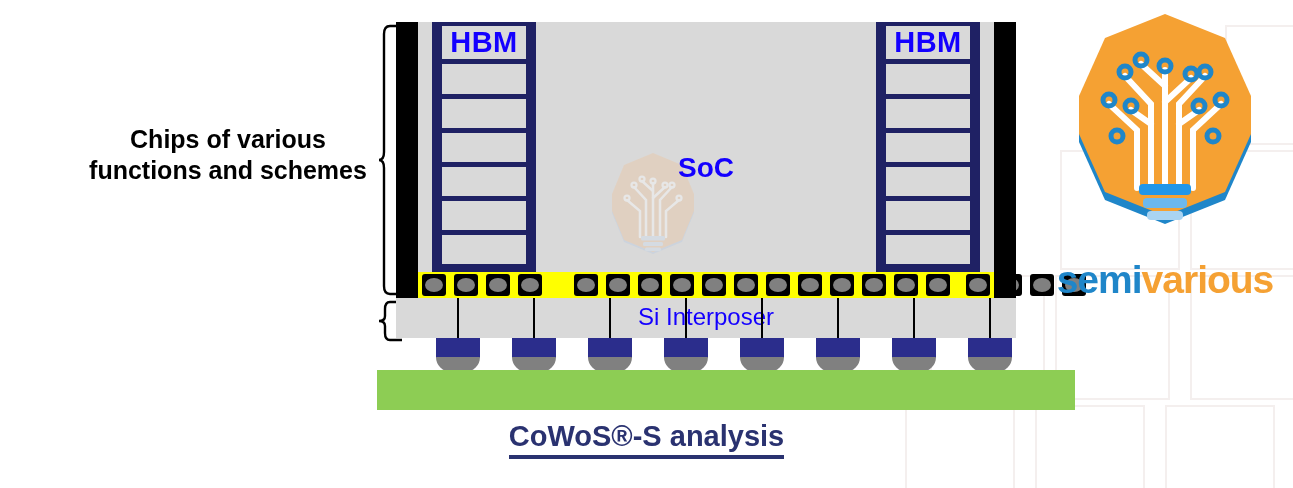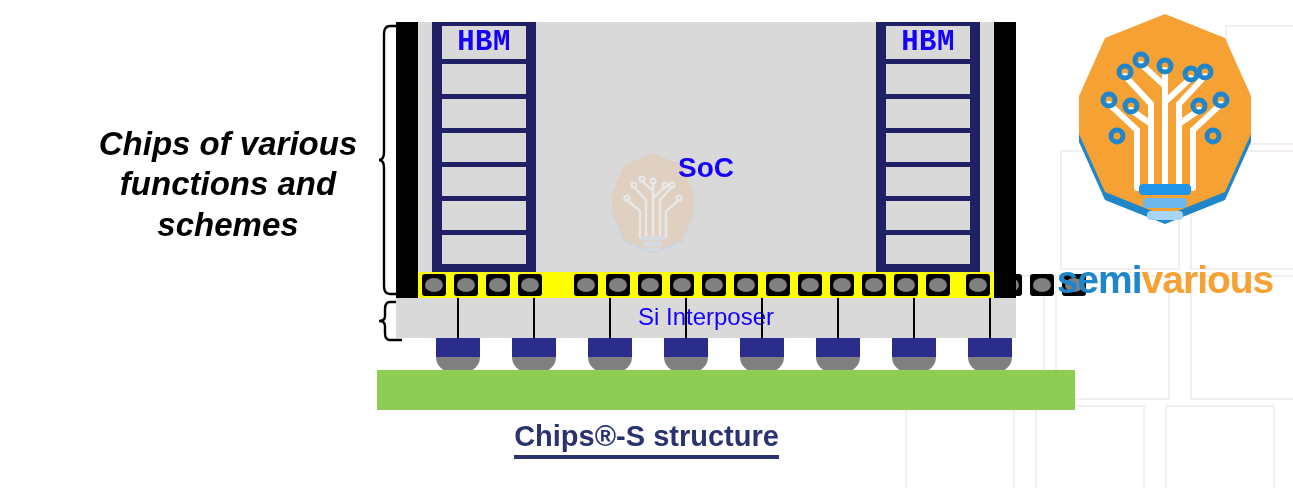--- a/index.html
+++ b/index.html
@@ -24,21 +24,21 @@
 
   
   .side-label {
     position:absolute;
     text-align:center;
     font-weight:bold;
     color:#000000;
     line-height:1.22;
     white-space:pre-line;
   }
-  #label-chips { left:78px; top:124px; width:300px; font-size:33px;font-style:italic; }
+  #label-chips { left:78px; top:124px; width:300px; font-size:25px; }
   #label-interposer { left:78px; top:300px; width:300px; font-size:25px; }
 
   
   .brace { position:absolute; }
   .brace svg { display:block; }
 
   
   #package { position:absolute; left:396px; top:22px; width:620px; height:272px; }
 
   
@@ -64,21 +64,20 @@
     padding:4px 10px 8px 10px;
     z-index:2;
   }
   #hbm-left  { left:14px; }
   #hbm-right { right:14px; }
   .hbm-layers { width:100%; height:100%; display:flex; flex-direction:column; gap:5px; }
   .hbm-layer { flex:1 1 0; background:#d9d9d9; min-height:0; }
   .hbm-layer.top-layer {
     display:flex; align-items:center; justify-content:center;
     flex: 1.15 1 0;
-    font-family: Liberation Mono, monospace;
   }
   .hbm-text { color:#1400ff; font-size:29px; font-weight:bold; letter-spacing:0.5px; }
 
   
   #soc-label {
     position:absolute; left:50%; top:130px; transform:translateX(-50%);
     color:#1400ff; font-size:28px; font-weight:bold; z-index:2;
   }
 
   
@@ -321,21 +320,21 @@
       </div>
       <div class="c4" style="left: 572px;">
         <div class="c4-top"></div>
         <div class="c4-bot"></div>
       </div>
     </div>
 
   <div id="substrate"></div>
 
   <div id="structure-title">
-    <span class="title-text">Chips®-S structure</span>
+    <span class="title-text">CoWoS®-S analysis</span>
   </div>
 
 </div>
 
 <div id="brand">
   <div id="brand-logo">
     <svg viewBox="0 0 200 240" width="200">
       <polygon points="100,10 160,34 186,92 186,130 160,188 100,212 40,188 14,130 14,92 40,34" fill="#1f86c9"></polygon>
       <polygon points="100,2 160,26 186,84 186,122 160,180 100,204 40,180 14,122 14,84 40,26" fill="#f5a133"></polygon>
       <g stroke="#ffffff" stroke-width="6" fill="none" stroke-linecap="round">

